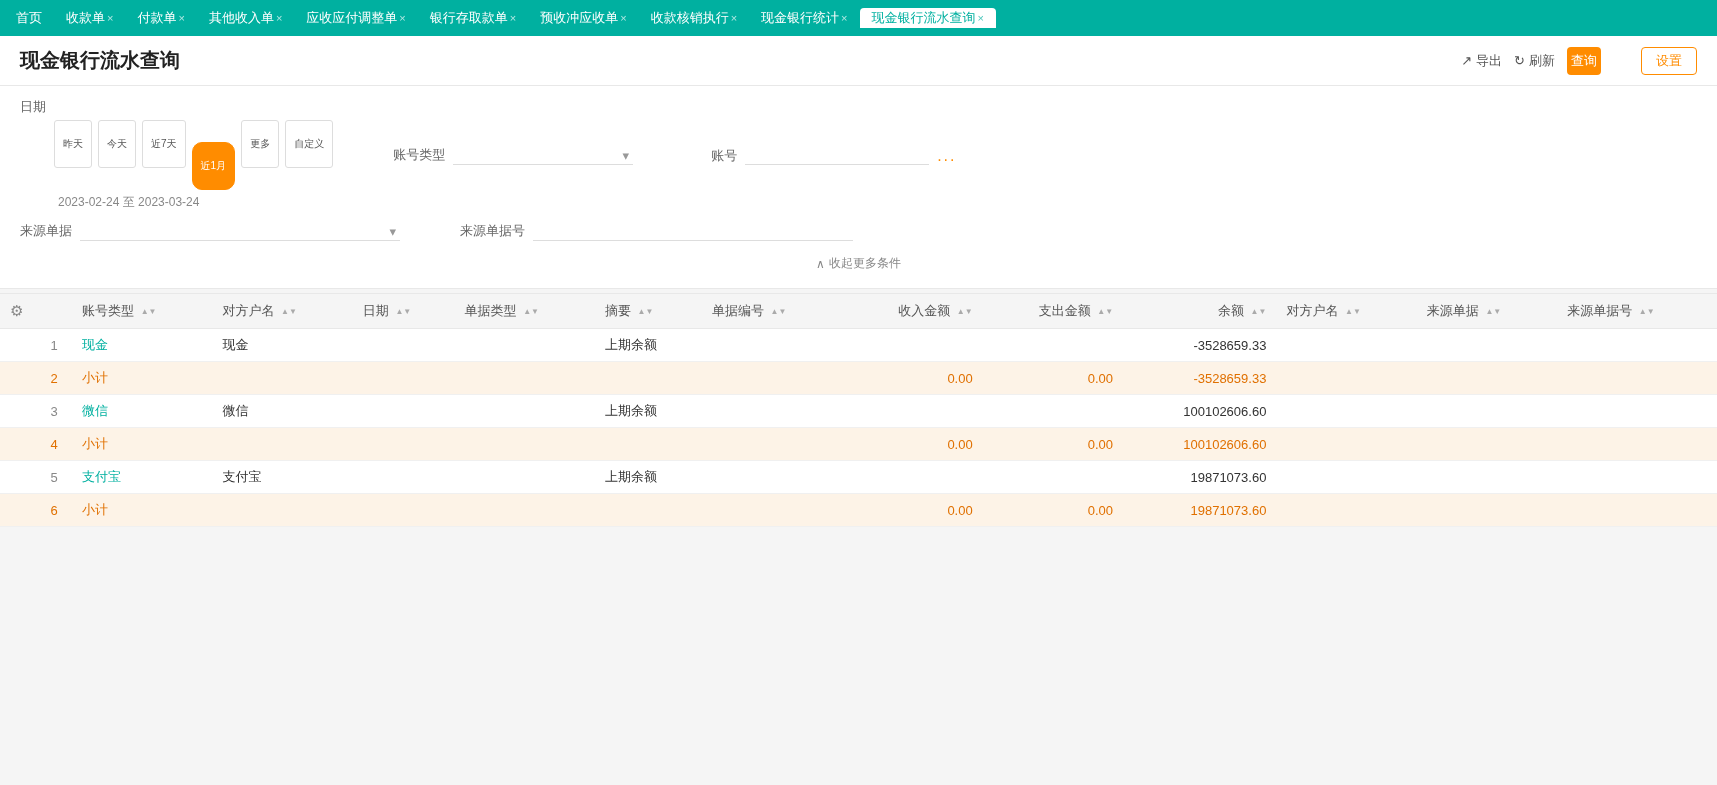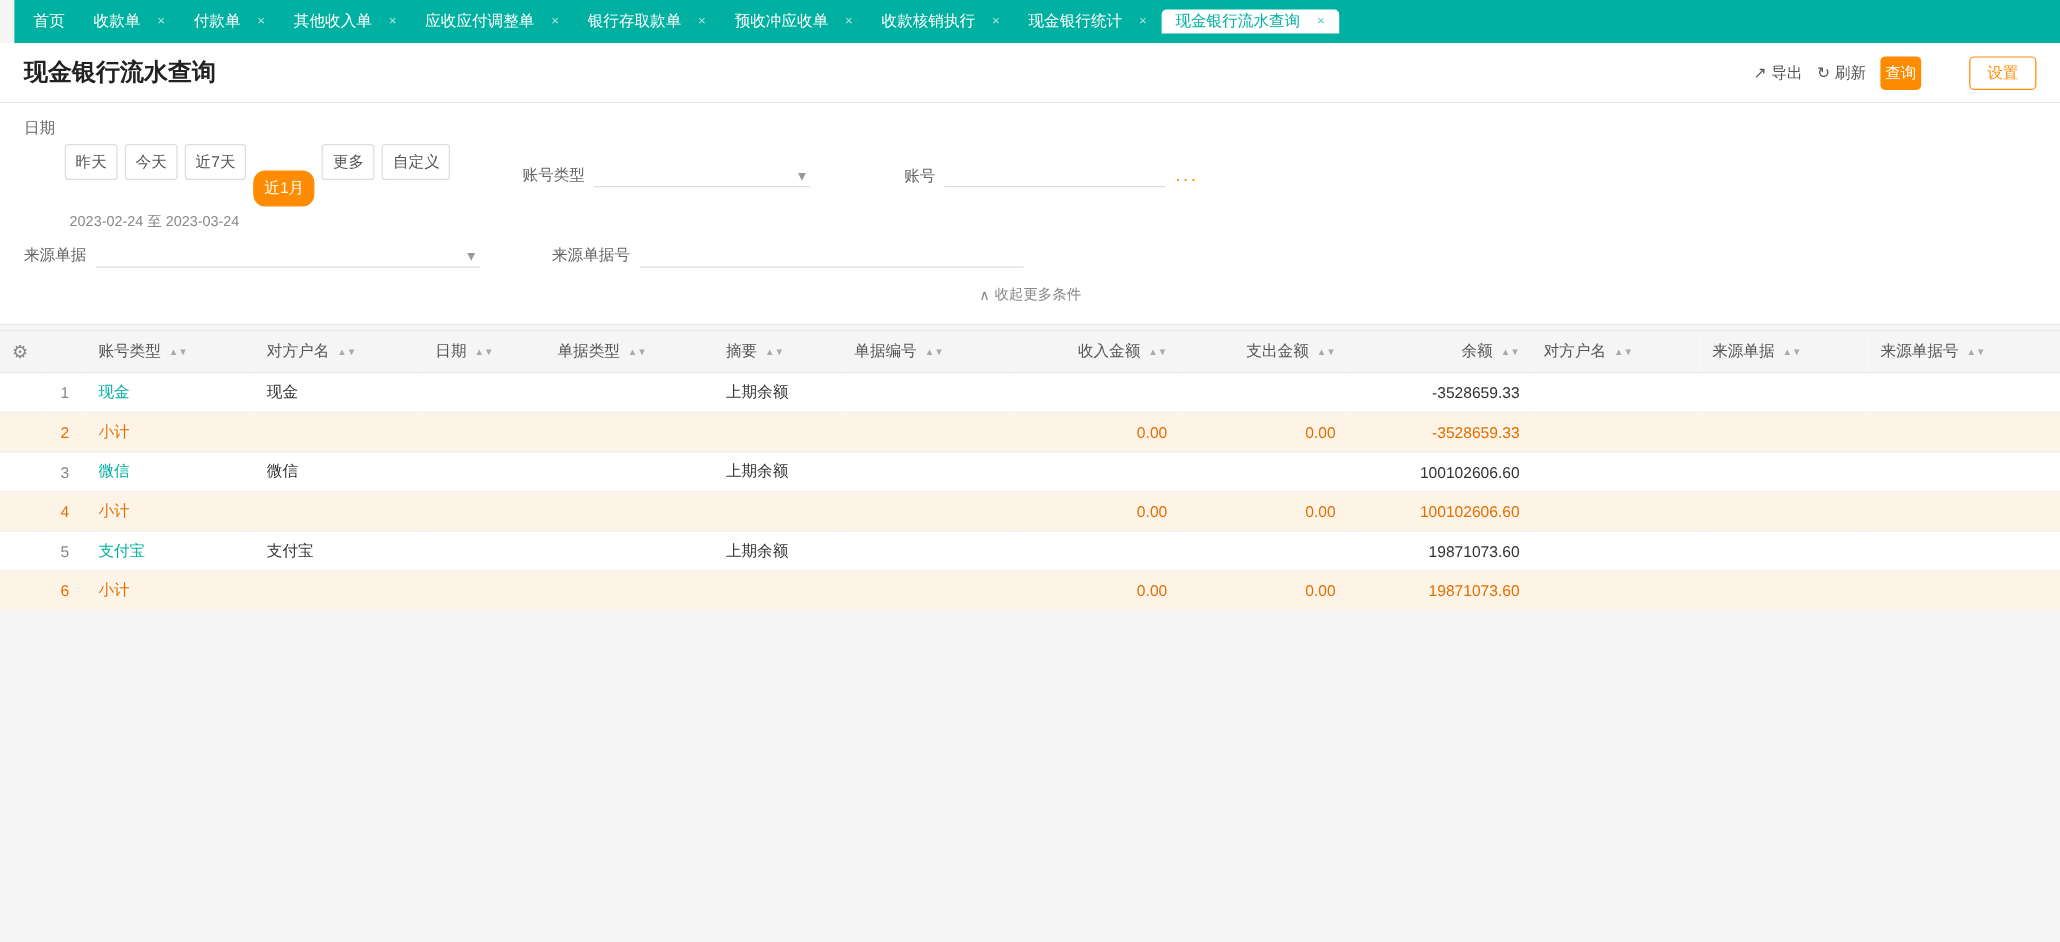--- a/index.html
+++ b/index.html
@@ -6,32 +6,31 @@
     body { font-family: 'Microsoft YaHei', Arial, sans-serif; font-size: 13px; background: #f5f5f5; color: #333; }
 
     
     .top-nav {
       background: #00b0a0;
       display: flex;
       align-items: center;
       height: 36px;
       padding: 0 4px;
       overflow: hidden;
-      margin-left: 12px;
     }
     .nav-tab {
       display: inline-flex;
       align-items: center;
       padding: 0 12px;
       height: 20px;
       color: #fff;
       font-size: 13px;
       cursor: pointer;
       white-space: nowrap;
-      gap: 12px;
+      gap: 0;
     }
     .nav-tab.active {
       background: #fff;
       color: #00b0a0;
       border-radius: 4px 4px 0 0;
     }
     .nav-tab .close-x {
       font-size: 11px;
       opacity: 0.7;
       margin-left: 2px;
@@ -109,25 +108,25 @@
       color: #666;
       font-size: 13px;
       white-space: nowrap;
     }
     .date-options {
       display: flex;
       align-items: center;
       gap: 6px;
     }
     .date-btn {
-      padding: 5px 8px;
+      padding: 16px 8px;
       border: 1px solid #ddd;
       border-radius: 3px;
       cursor: pointer;
-      font-size: 13px;
+      font-size: 10px;
       background: #fff;
       color: #555;
     }
     .date-btn.active {
       background: #ff8c00;
       color: #fff;
       border-color: #ff8c00;
       border-radius: 10px;
       margin-top: 44px;
     }

